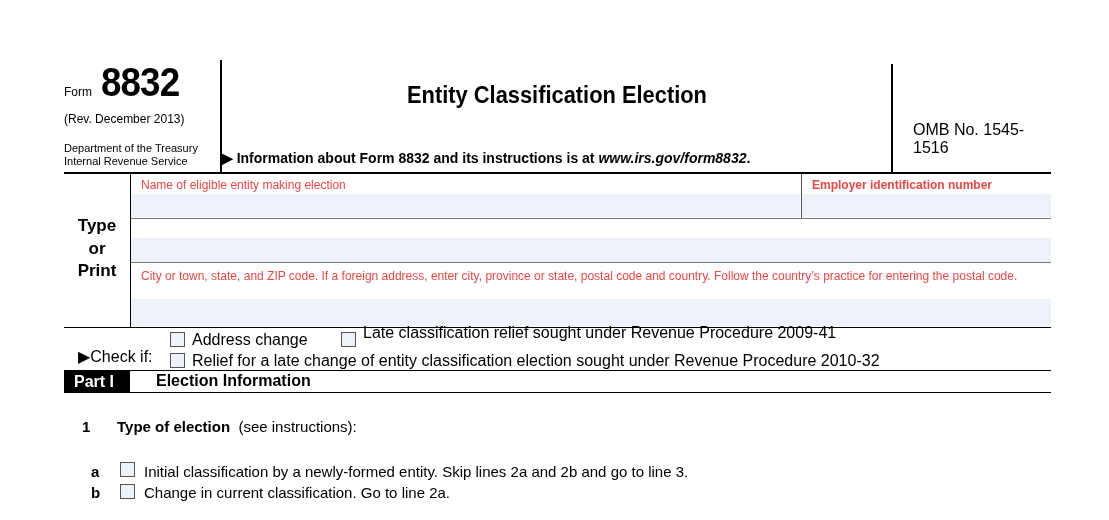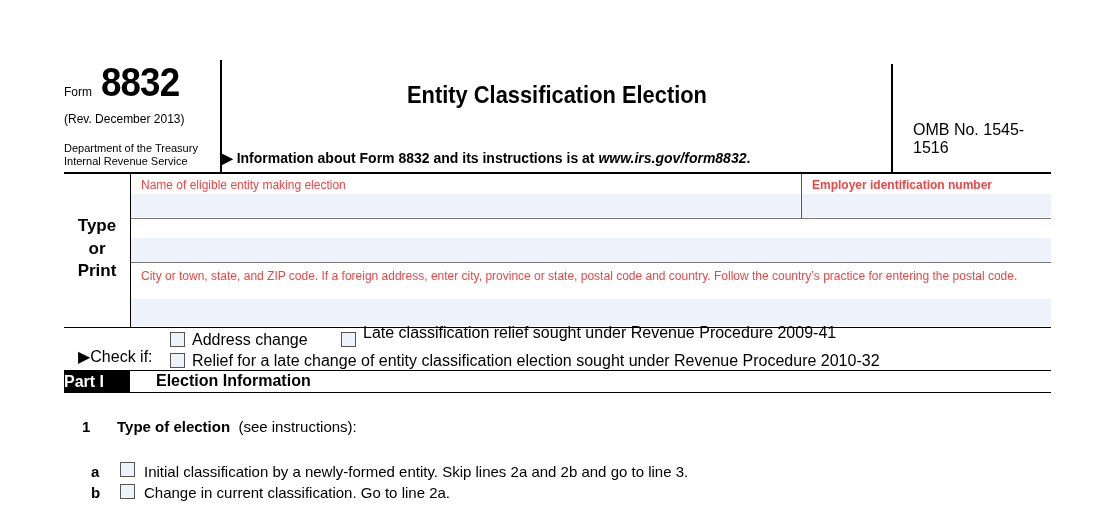--- a/index.html
+++ b/index.html
@@ -52,21 +52,21 @@
     .row3 .field-label { position: absolute; left: 10px; top: 5px; width: 900px; line-height: 16px; }
     .row3 .fill { position: absolute; left: 0; top: 36px; width: 920px; height: 27px; }
 
     .hl3 { left: 64px; top: 327px; width: 987px; height: 1px; background: #000; }
     .cb { position: absolute; width: 15px; height: 15px; border: 1px solid #555; background: #eef2fb; }
     .ck-label { left: 78px; top: 331px; font-size: 16px; margin-top: 16px; }
     .ck-text { position: absolute; font-size: 16px; }
 
     .hl4 { left: 64px; top: 370px; width: 987px; height: 1px; background: #000; }
 
-    .part-badge { left: 64px; top: 371px; width: 66px; height: 21px; background: #000; color: #fff; font-weight: bold; font-size: 16px; line-height: 21px; }
+    .part-badge { left: 64px; top: 371px; width: 66px; height: 21px; background: #000; color: #fff; font-weight: bold; font-size: 16px; line-height: 21px; padding-left: 10px; }
     .part-title { left: 156px; top: 372px; font-weight: bold; font-size: 16px; }
     .hl5 { left: 64px; top: 392px; width: 987px; height: 1px; background: #000; }
 
     .line-num { font-size: 15px; font-weight: bold; }
     .line1-num { left: 82px; top: 418px; }
     .line1-text { left: 117px; top: 418px; font-size: 15px; }
     .line1-text b { font-weight: bold; margin-top: 29px; }
 
     .sub-letter { font-size: 15px; font-weight: bold; }
     .sub-text { font-size: 15px; }

